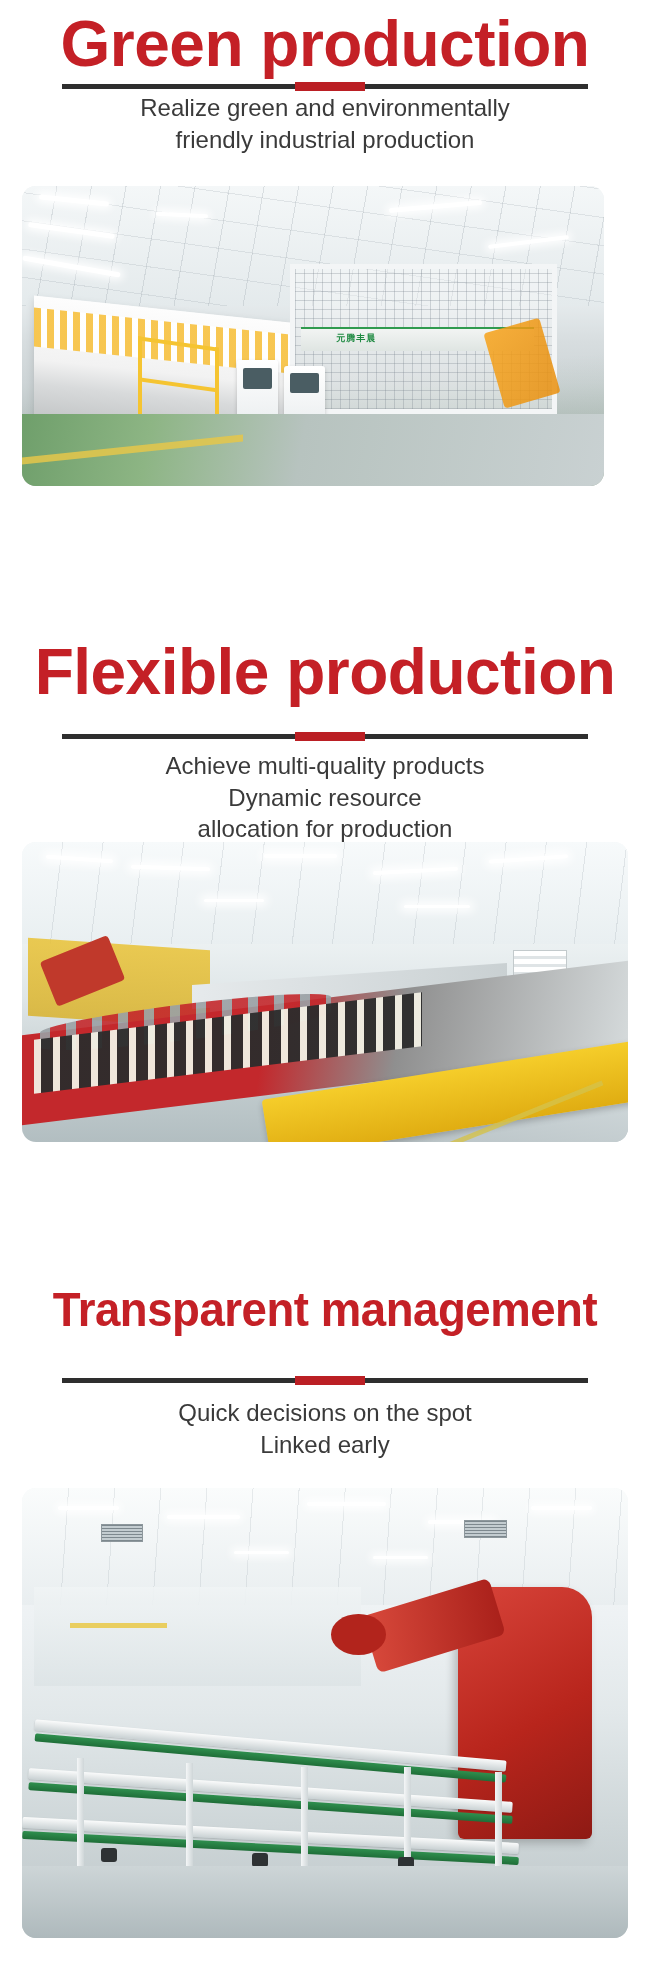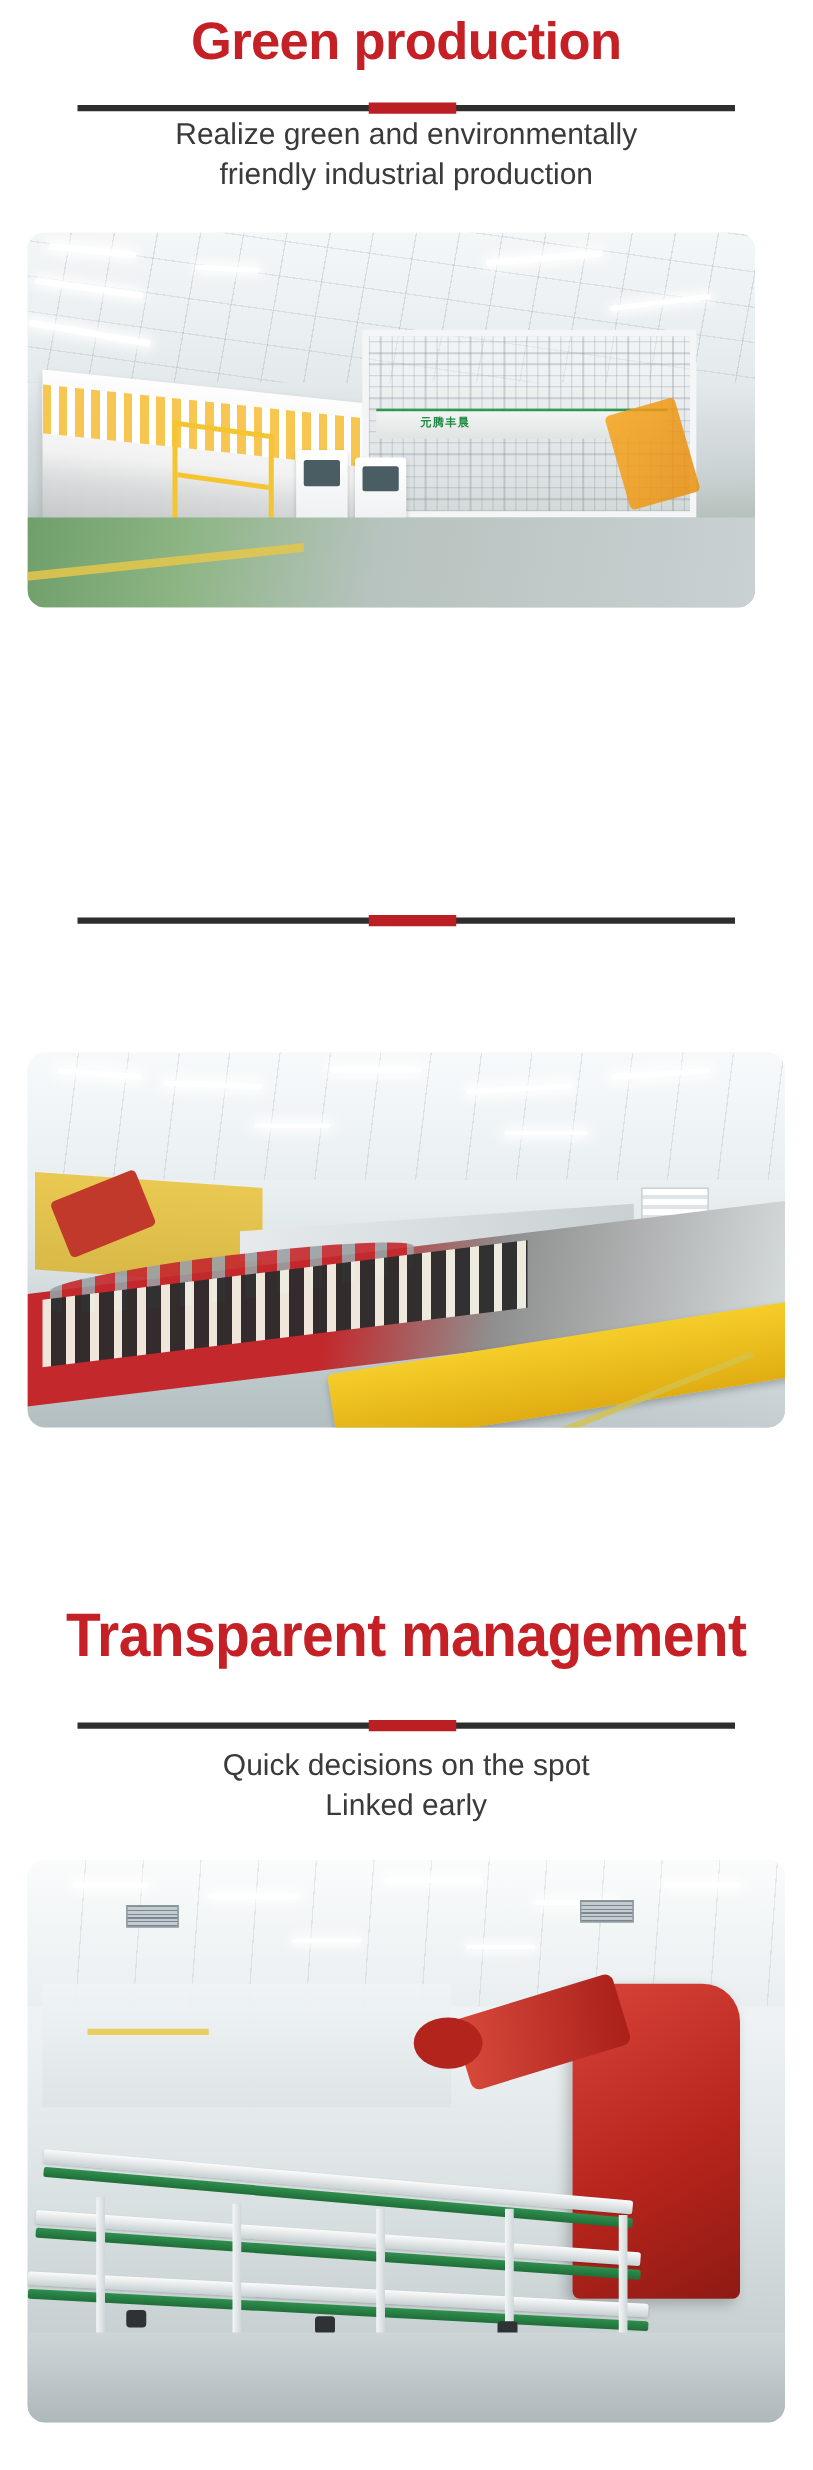--- a/index.html
+++ b/index.html
@@ -17,21 +17,21 @@
 
   
   .heading {
     text-align:center;
     color:#c42026;
     font-weight:bold;
     letter-spacing:-0.5px;
     line-height:1.0;
     white-space:nowrap;
   }
-  .heading.h-wide   { font-size:42px; }
+  .heading.h-wide   { font-size:64px; }
   .heading.h-cond   { font-size:49px; transform:scaleX(0.93); }
 
   
   .divider {
     position:relative;
     height:5px;
     margin:0 auto;
     background:#2e2e2e;
   }
   .divider .seg {
@@ -309,25 +309,31 @@
       </div>
 
       <div class="robot"></div>
       <div class="floor"></div>
       <div class="floor-line"></div>
     </div>
   </div>
 
   <div style="position:absolute; left:0; top:640px; width:650px; height:390px;">
 
+    <div class="heading h-wide" style="position:absolute; left:0; top:0px; width:650px;">Flexible production</div>
 
     <div class="divider" style="position:absolute; left:62px; top:94px; width:526px;">
       <span class="seg"></span>
     </div>
 
+    <div class="body-text" style="position:absolute; left:0; top:110px; width:650px;">
+      <div>Achieve multi-quality products</div>
+      <div>Dynamic resource</div>
+      <div>allocation for production</div>
+    </div>
 
     <div class="photo p2" style="position:absolute; left:22px; top:202px; width:606px; height:300px;">
       <div class="ceiling"></div>
       <div class="lamp" style="left:4%;  top:5%;  width:11%; height:4px; transform:rotate(4deg);"></div>
       <div class="lamp" style="left:18%; top:8%;  width:13%; height:4px; transform:rotate(2deg);"></div>
       <div class="lamp" style="left:40%; top:4%;  width:12%; height:4px;"></div>
       <div class="lamp" style="left:58%; top:9%;  width:14%; height:4px; transform:rotate(-3deg);"></div>
       <div class="lamp" style="left:77%; top:5%;  width:13%; height:4px; transform:rotate(-4deg);"></div>
       <div class="lamp" style="left:30%; top:19%; width:10%; height:3px;"></div>
       <div class="lamp" style="left:63%; top:21%; width:11%; height:3px;"></div>

